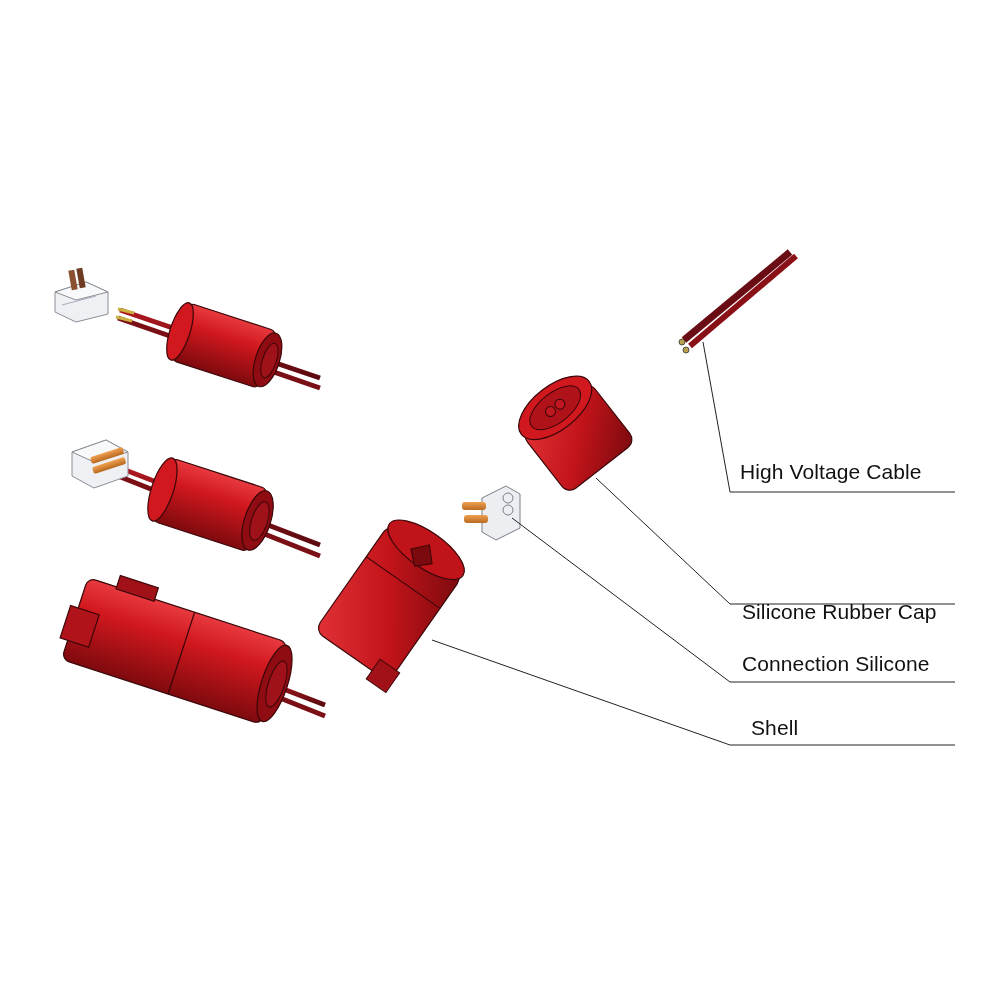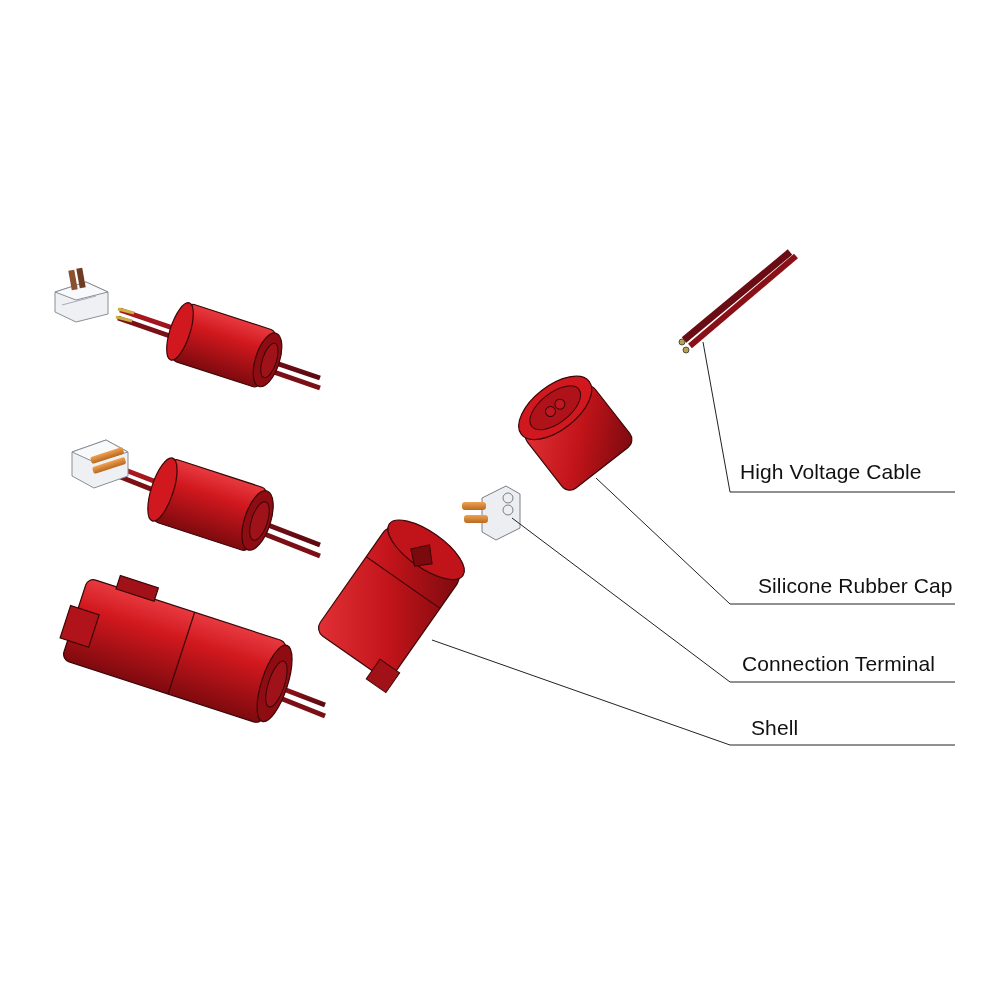--- a/index.html
+++ b/index.html
@@ -120,16 +120,16 @@
 
   <g stroke="#222" stroke-width="1" fill="none">
     <polyline points="703,342 730,492 955,492"></polyline>
     <polyline points="596,478 730,604 955,604"></polyline>
     <polyline points="512,518 730,682 955,682"></polyline>
     <polyline points="432,640 730,745 955,745"></polyline>
   </g>
 </svg>
 
   <div class="label" style="left:740px; top:460px;">High Voltage Cable</div>
-  <div class="label" style="left:742px; top:574px;margin-left:16px;">Silicone Rubber Cap</div>
-  <div class="label" style="left:742px; top:652px;">Connection Terminal</div>
+  <div class="label" style="left:742px; top:600px;">Silicone Rubber Cap</div>
+  <div class="label" style="left:742px; top:652px;">Connection Silicone</div>
   <div class="label" style="left:742px; top:716px;margin-left:9px;">Shell</div>
 </div>
 
 </body></html>

